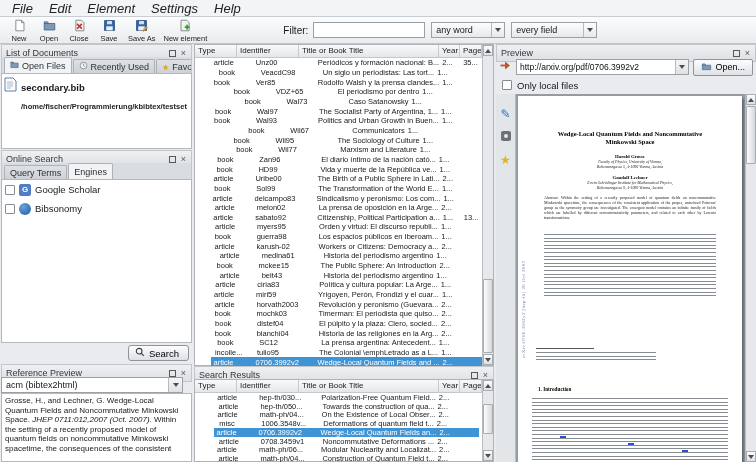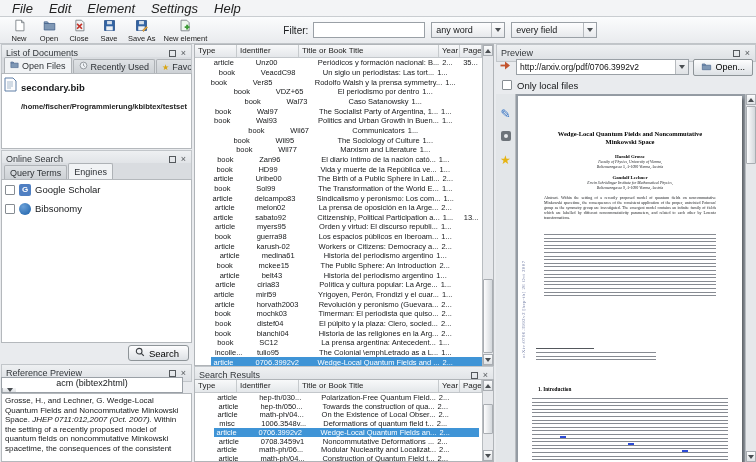--- a/index.html
+++ b/index.html
@@ -282,21 +282,21 @@
           </svg></span>
       <span>Search</span>
     </button>
   </div>
 
   <div class="phead" style="top:364px; left:1px; width:191px;">
     <span class="ptitle">Reference Preview</span>
     <span class="hbtn hbtn-float"></span>
     <span class="hbtn hbtn-close"></span>
   </div>
-  <div class="rp-combo" style="top:377px; left:1px; width:182px;flex-direction:column;">
+  <div class="rp-combo" style="top:377px; left:1px; width:182px;">
     <span class="ctext">acm (bibtex2html)</span>
     <span class="carr">
         <span class="tri-down"></span>
       </span>
   </div>
   <div class="rp-view" style="top:393px; left:1px; width:191px; height:69px;">
     <span>Grosse, H., and Lechner, G. Wedge-Local Quantum Fields and Noncommutative Minkowski Space.</span>
     <i>JHEP 0711:012,2007 (Oct. 2007).</i>
     <span>Within the setting of a recently proposed model of quantum fields on noncommutative Minkowski spacetime, the consequences of the consistent</span>
   </div>
@@ -322,21 +322,21 @@
     <span class="c-type">book</span>
     <span class="c-id">VeacdC98</span>
     <span class="c-title">Un siglo un periodistas: Las tort...</span>
     <span class="c-year">1...</span>
     <span class="c-page"></span>
   </div>
 
   <div class="trow">
     <span class="c-type">book</span>
     <span class="c-id">Ver85</span>
-    <span class="c-title">Rodolfo Walsh y la prensa symmetry...</span>
+    <span class="c-title">Rodolfo Walsh y la prensa clandes...</span>
     <span class="c-year">1...</span>
     <span class="c-page"></span>
   </div>
 
   <div class="trow">
     <span class="c-type">book</span>
     <span class="c-id">VDZ+65</span>
     <span class="c-title">El periodismo por dentro</span>
     <span class="c-year">1...</span>
     <span class="c-page"></span>

